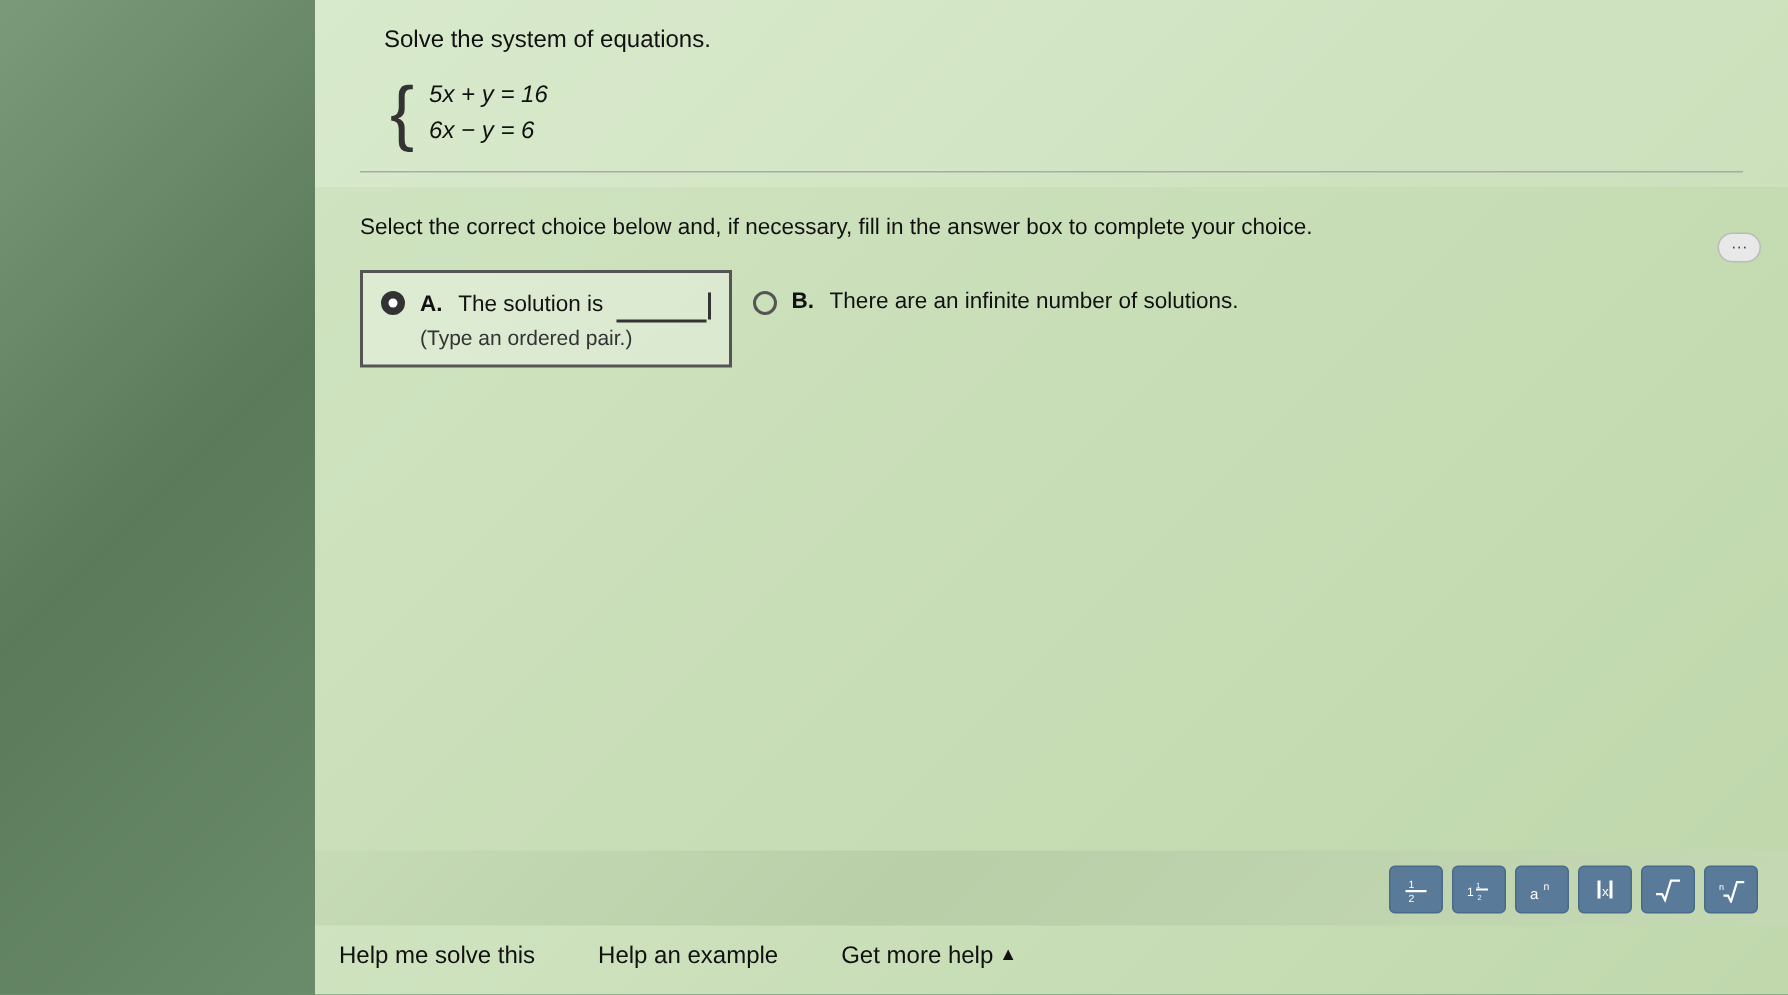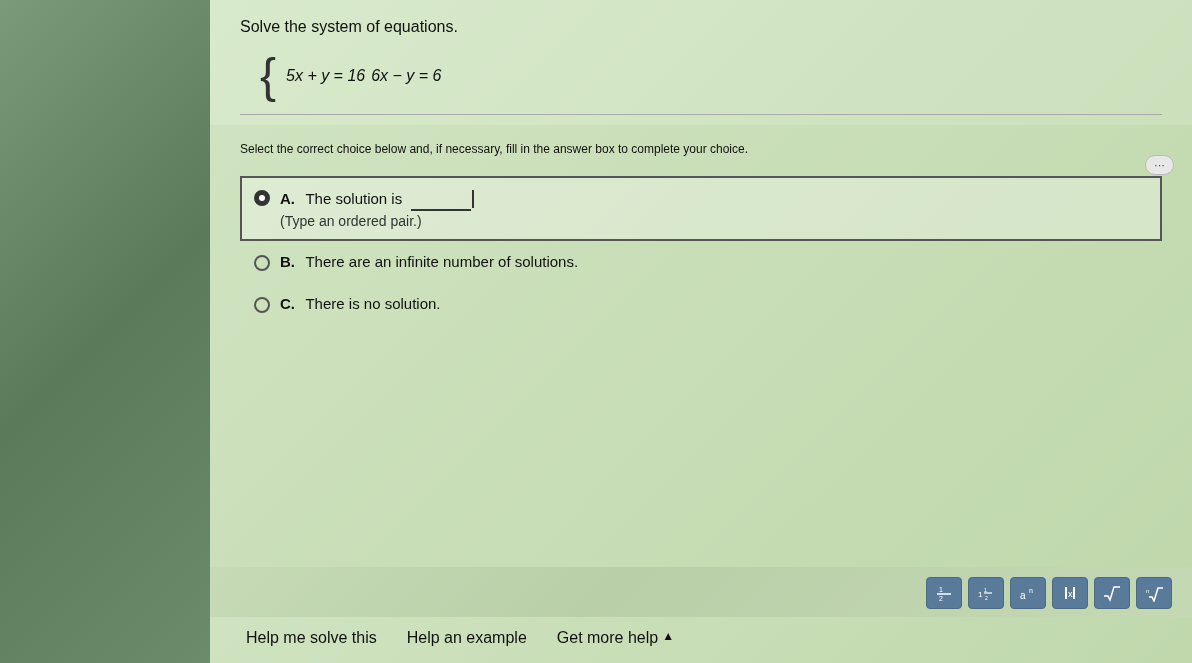--- a/index.html
+++ b/index.html
@@ -31,40 +31,41 @@
     .problem-section {
       padding: 18px 30px 10px 30px;
       background: linear-gradient(135deg, #d8eacc 0%, #cce0bc 100%);
     }
 
     .problem-title {
       font-size: 16px;
       color: #111;
       margin-bottom: 16px;
       font-weight: normal;
+      margin-left: 16px;
     }
 
     .equation-block {
       display: flex;
       align-items: center;
       margin-left: 20px;
       margin-bottom: 6px;
     }
 
     .brace {
       font-size: 48px;
       font-weight: 100;
       color: #333;
       margin-right: 10px;
       line-height: 1;
     }
 
     .equations {
       display: flex;
-      flex-direction: row;
+      flex-direction: column;
       gap: 6px;
     }
 
     .equation {
       font-size: 16px;
       color: #111;
       font-style: italic;
     }
 
     .divider {
@@ -86,29 +87,29 @@
       background: #e8e8e8;
       border: 1px solid #bbb;
       border-radius: 10px;
       padding: 3px 8px;
       font-size: 11px;
       cursor: pointer;
       color: #444;
     }
 
     .instruction-text {
-      font-size: 12px;
+      font-size: 15px;
       color: #111;
       margin-bottom: 18px;
       line-height: 1.4;
     }
 
     .choices {
       display: flex;
-      flex-direction: column;
+      flex-direction: row;
       gap: 0;
     }
 
     .choice-option {
       display: flex;
       align-items: flex-start;
       padding: 10px 12px;
       cursor: pointer;
     }
 
@@ -215,22 +216,22 @@
     }
 
     .toolbar-btn svg {
       width: 18px;
       height: 18px;
     }
 
     .footer-links {
       display: flex;
       align-items: center;
-      padding: 12px 30px 16px 36px;
-      gap: 0;
+      padding: 12px 30px 16px 16px;
+      gap: 12px;
       background: linear-gradient(135deg, #cfe3c0 0%, #c0d8ac 100%);
     }
 
     .footer-link {
       font-size: 16px;
       color: #111;
       cursor: pointer;
       text-decoration: none;
       margin-right: 30px;
       font-weight: normal;
@@ -288,27 +289,20 @@
       </div>
 
       <div class="choice-option unselected">
         <div class="radio-circle"></div>
         <div>
           <span class="choice-label">B.</span>
           <span class="choice-text">There are an infinite number of solutions.</span>
         </div>
       </div>
 
-      <div class="choice-option unselected">
-        <div class="radio-circle"></div>
-        <div>
-          <span class="choice-label">C.</span>
-          <span class="choice-text">There is no solution.</span>
-        </div>
-      </div>
 
     </div>
   </div>
 
   <div class="bottom-toolbar">
 
     <button class="toolbar-btn" title="Fraction">
       <svg viewBox="0 0 18 18" fill="white">
         <text x="4" y="8" font-size="7" fill="white">1</text>
         <line x1="2" y1="10" x2="16" y2="10" stroke="white" stroke-width="1.5"></line>

